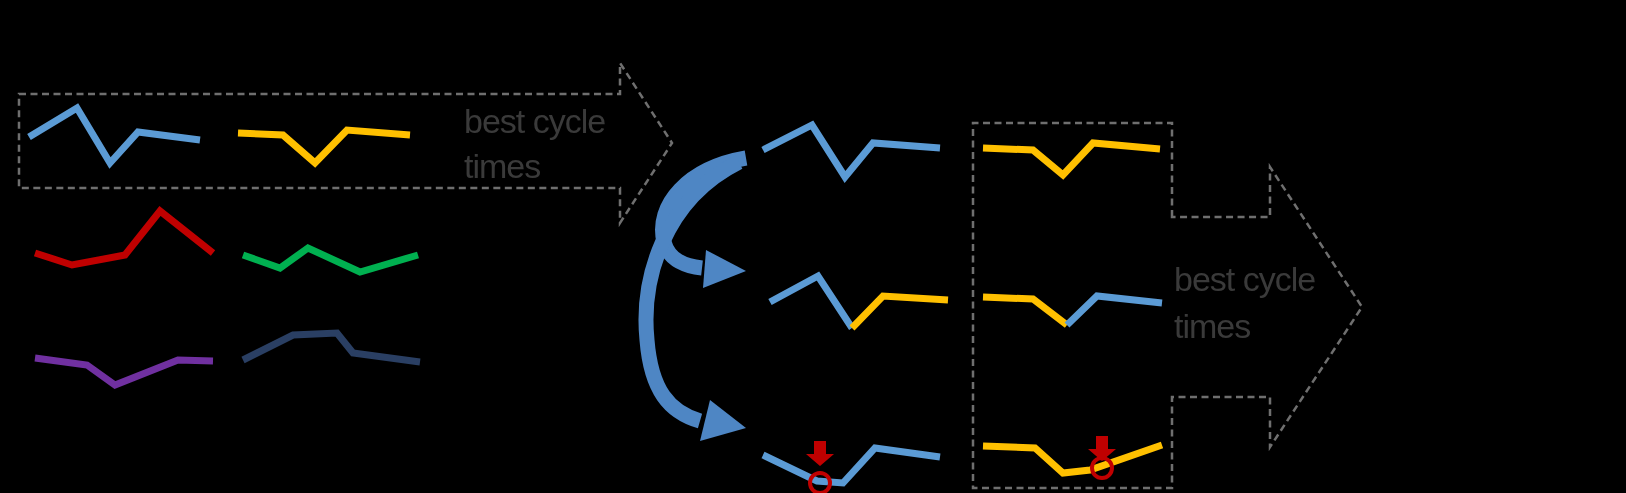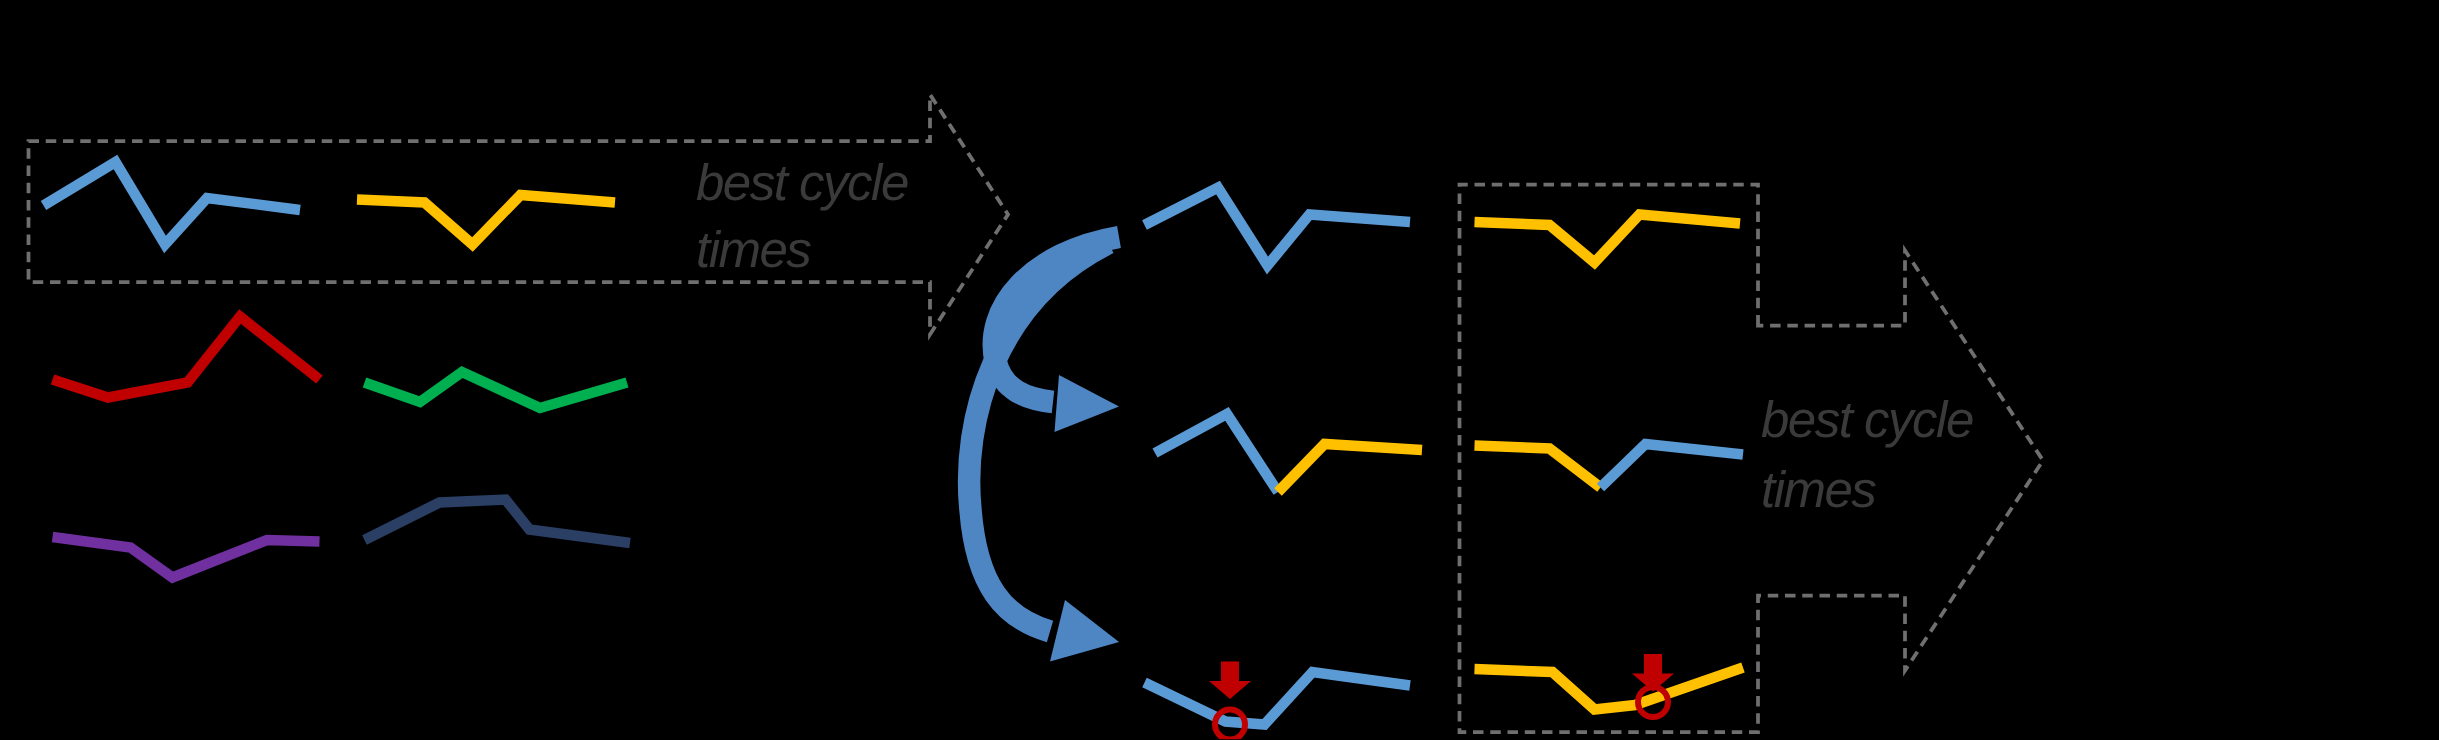--- a/index.html
+++ b/index.html
@@ -1,16 +1,16 @@
 <!DOCTYPE html>
 <html><head>
 <meta charset="utf-8">
 <style>
   html,body{margin:0;padding:0;background:#000;}
-  .canvas{position:relative;width:1626px;height:493px;overflow:hidden;font-style:italic;}
+  .canvas{position:relative;width:1626px;height:493px;overflow:hidden;}
   svg{display:block;width:1626px;height:493px;}
   .label{
     font-family:"Liberation Sans",sans-serif;
     font-weight:300;
     font-size:34px;
     letter-spacing:-1px;
   }
 </style>
 </head>
 <body>

